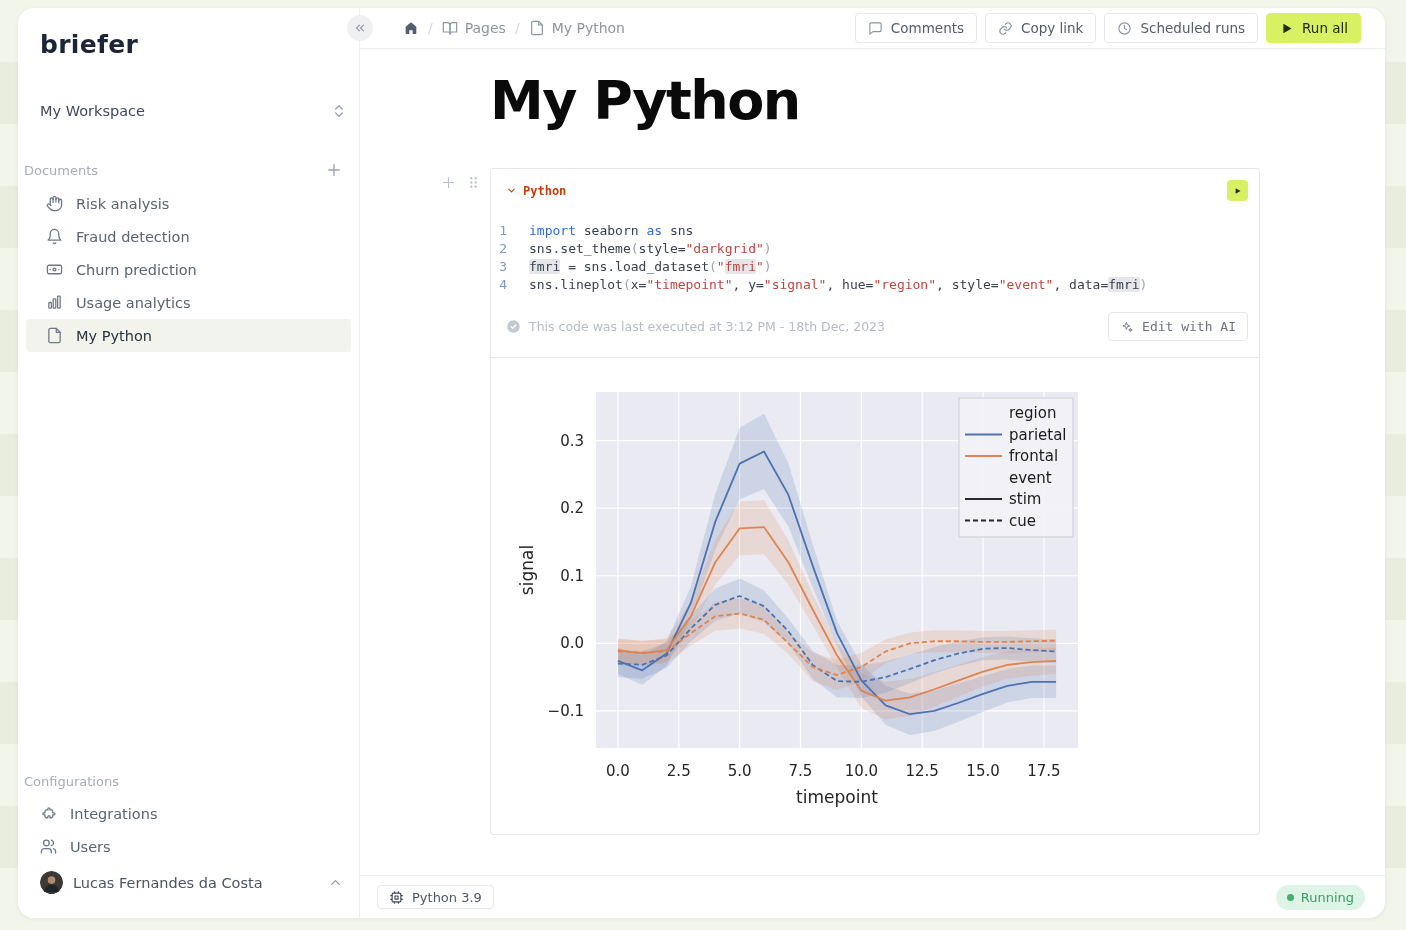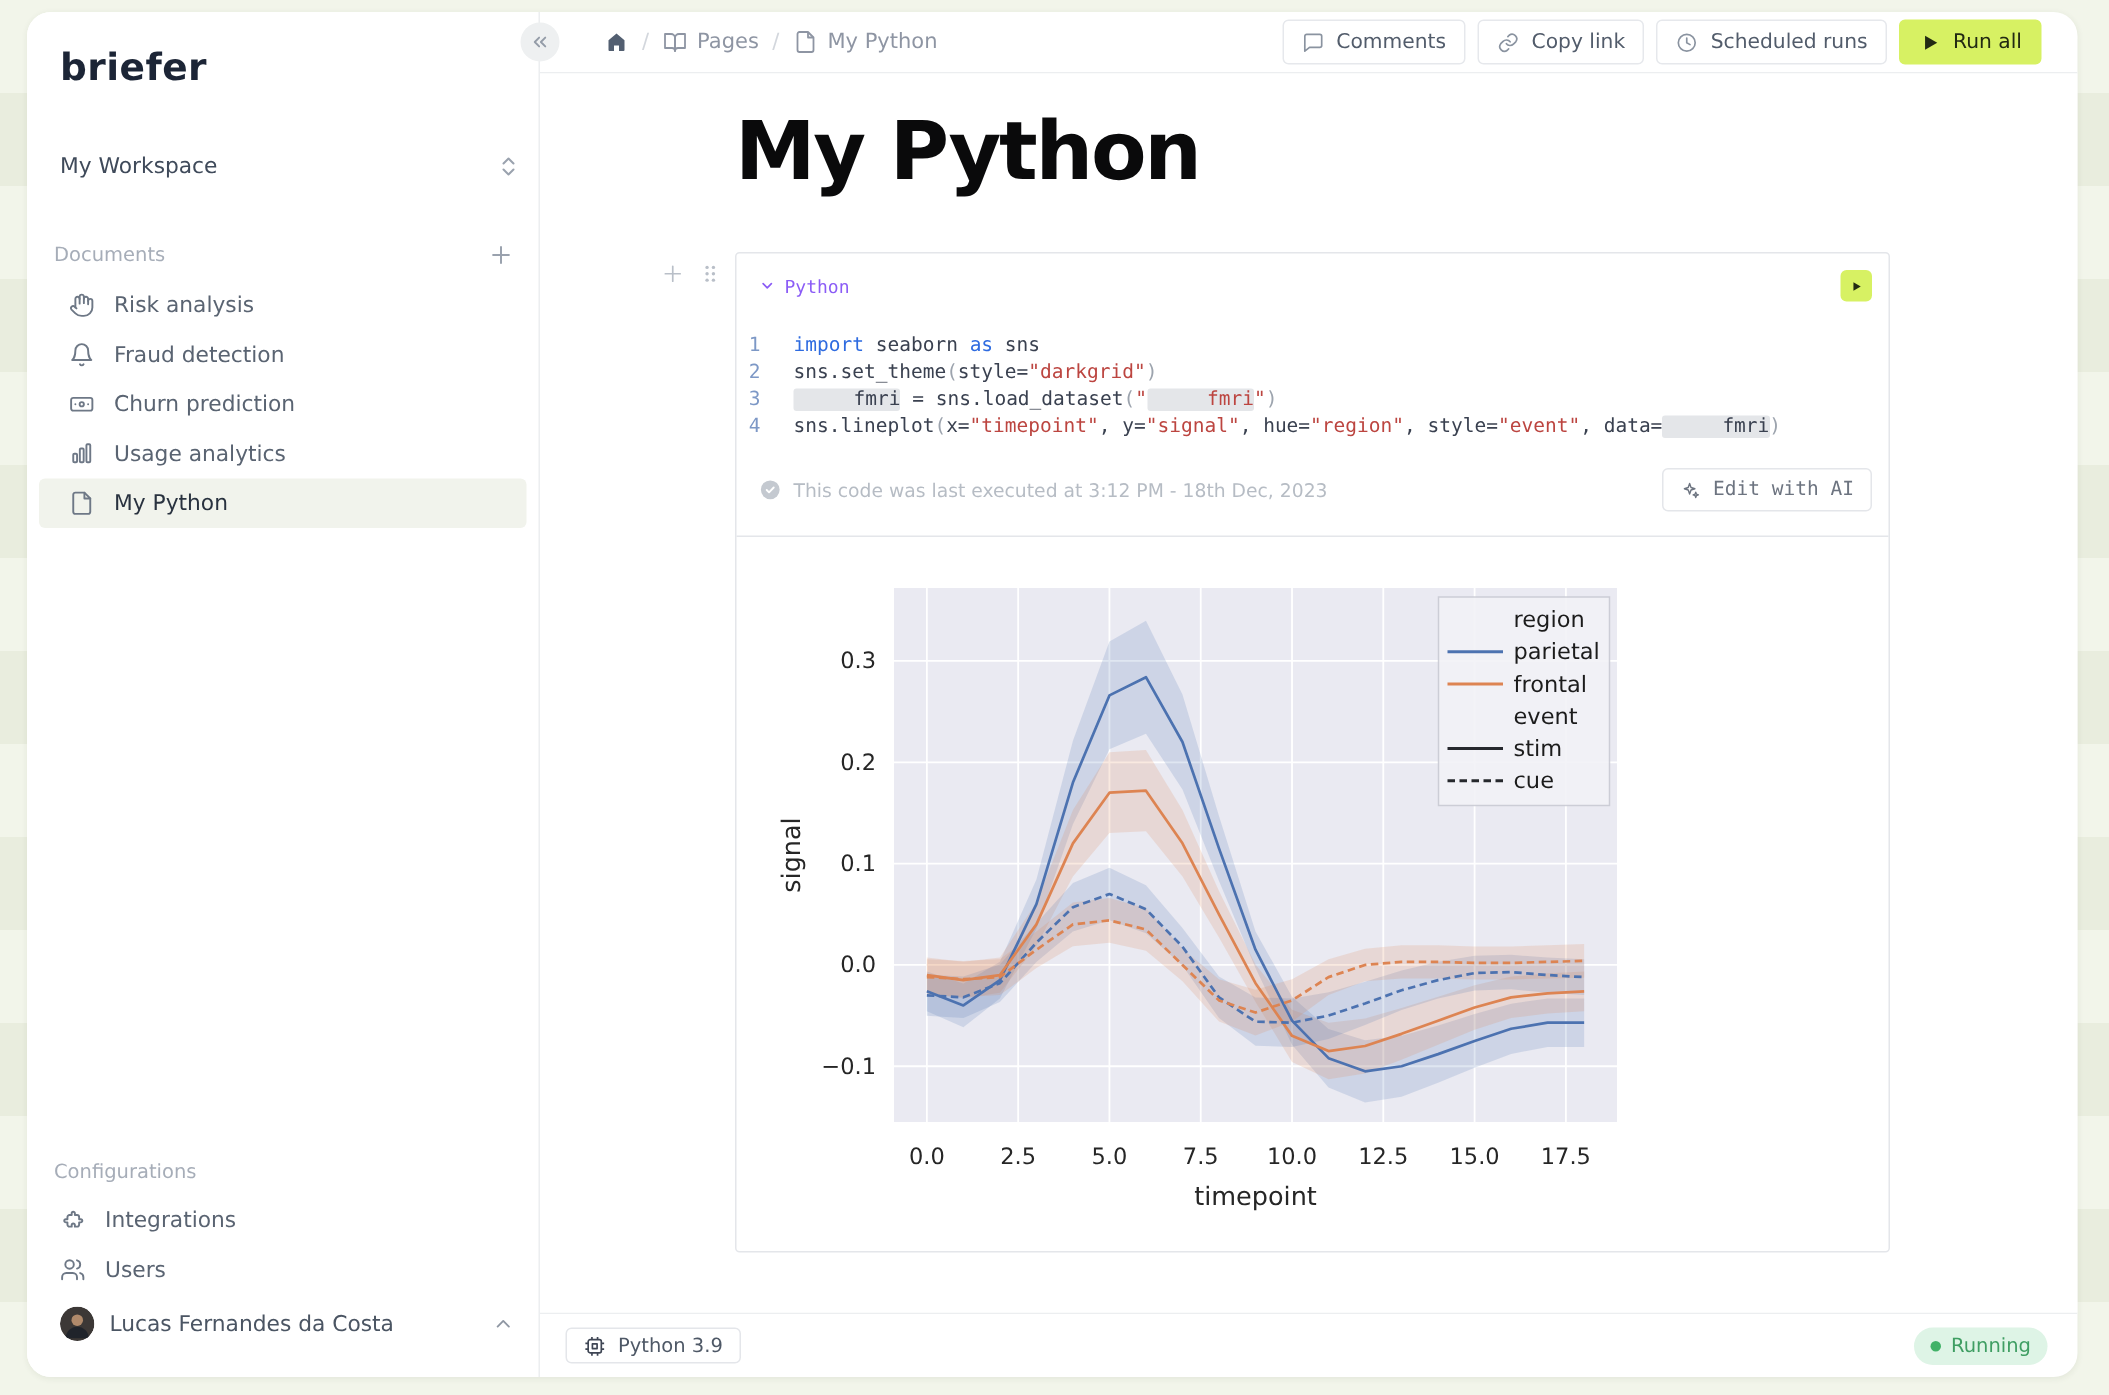--- a/index.html
+++ b/index.html
@@ -10,21 +10,21 @@
     background: repeating-linear-gradient(to bottom, #f2f5ea 0px, #f2f5ea 62px, #e9edde 62px, #e9edde 124px);
   }
   .app { position:absolute; left:18px; top:8px; right:21px; bottom:12px; background:#fff;
          border-radius:16px; display:flex; overflow:hidden; box-shadow:0 1px 4px rgba(40,50,30,.07); }
 
   
   .sidebar { width:342px; flex:none; border-right:1px solid #eceef0; display:flex; flex-direction:column; background:#fff; }
   .logo { margin:22px 0 0 22px; font-size:25px; font-weight:600; color:#1c2536; letter-spacing:.3px; }
   .ws-row { margin:44px 12px 0 22px; display:flex; align-items:center; justify-content:space-between;
             color:#3f4a5a; font-size:14.5px; cursor:pointer; }
-  .section-head { margin:42px 16px 6px 18px; display:flex; justify-content:space-between; align-items:center;
+  .section-head { margin:42px 16px 6px 6px; display:flex; justify-content:space-between; align-items:center;
                   color:#a6adb8; font-size:13px; }
   .section-head.cfg { margin-top:auto; }
   .side-list { list-style:none; margin:2px 0 0; padding:0; }
   .side-item { display:flex; align-items:center; gap:13px; height:33px; margin:0 8px; padding:0 8px 0 20px;
                color:#5a6472; font-size:14.5px; border-radius:4px; cursor:pointer; }
   .side-item.cfg-item { padding-left:14px; }
   .side-item.selected { background:#f1f3ec; color:#29323f; }
   .s-icon { width:17px; height:17px; flex:none; color:#6e7886; display:flex; align-items:center; }
   .s-icon svg { width:100%; height:100%; }
   .user-row { display:flex; align-items:center; gap:10px; margin:2px 8px 18px; padding:6px 8px 6px 14px;
@@ -58,35 +58,35 @@
   .content { flex:1; position:relative; background:#fff; overflow:hidden; }
   .doc-title { position:absolute; left:130px; top:20px; margin:0; font-size:54px; font-weight:800;
                color:#0a0a0b; letter-spacing:-1.5px; }
   .block-wrap { position:absolute; left:130px; top:119px; width:770px; }
   .gutter { position:absolute; left:-50px; top:6px; display:flex; gap:8px; color:#b9bfc8; }
   .gutter .g-icon { width:17px; height:17px; display:flex; cursor:pointer; }
   .gutter .g-icon svg { width:100%; height:100%; }
   .block { border:1px solid #e4e6ea; border-radius:3px; background:#fff; }
 
   .code-head { display:flex; align-items:center; justify-content:space-between; padding:10px 11px 4px 15px; height:37px; }
-  .code-lang { font-family:"DejaVu Sans Mono", monospace; font-size:12px; color:#8b5cf6; display:flex; gap:6px; align-items:center; cursor:pointer; }
+  .code-lang { font-family:"DejaVu Sans Mono", monospace; font-size:12px; color:#c2410c; display:flex; gap:6px; align-items:center; cursor:pointer;font-weight:bold; }
   .code-lang .cl-icon { width:11px; height:11px; display:flex; }
   .code-lang .cl-icon svg { width:100%; height:100%; }
   .play-btn { width:21px; height:21px; background:#d7f163; border:none; border-radius:4px; display:flex;
               align-items:center; justify-content:center; color:#222a12; cursor:pointer; }
   .play-btn svg { width:10px; height:10px; }
 
   .code-body { padding:16px 0 10px; font-family:"DejaVu Sans Mono", monospace; font-size:13px; line-height:18px; cursor:text; }
   .code-line { display:flex; }
   .ln { width:38px; flex:none; text-align:right; padding-right:22px; color:#7d98c6; }
   .code-text { white-space:pre; color:#3a4150; }
   .tok-kw { color:#2e6be0; }
   .tok-str { color:#bc4540; }
   .tok-pun { color:#9da4ae; }
-  .tok-hl { background:#e4e6e9; border-radius:2px;padding-left:40px; }
+  .tok-hl { background:#e4e6e9; border-radius:2px; }
 
   .code-foot { display:flex; align-items:center; gap:8px; padding:8px 11px 16px 15px; }
   .check-ic { width:15px; height:15px; color:#c4c9d0; display:flex; }
   .check-ic svg { width:100%; height:100%; }
   .status-text { color:#b6bcc4; font-size:12.5px; }
   .edit-ai { margin-left:auto; display:flex; align-items:center; gap:8px; border:1px solid #e4e6ea; border-radius:4px;
              padding:6px 11px; font-family:"DejaVu Sans Mono", monospace; font-size:13px; color:#6d7480; background:#fff; cursor:pointer; }
   .edit-ai .b-icon { width:14px; height:14px; color:#6d7480; display:flex; }
   .edit-ai .b-icon svg { width:100%; height:100%; }
 

